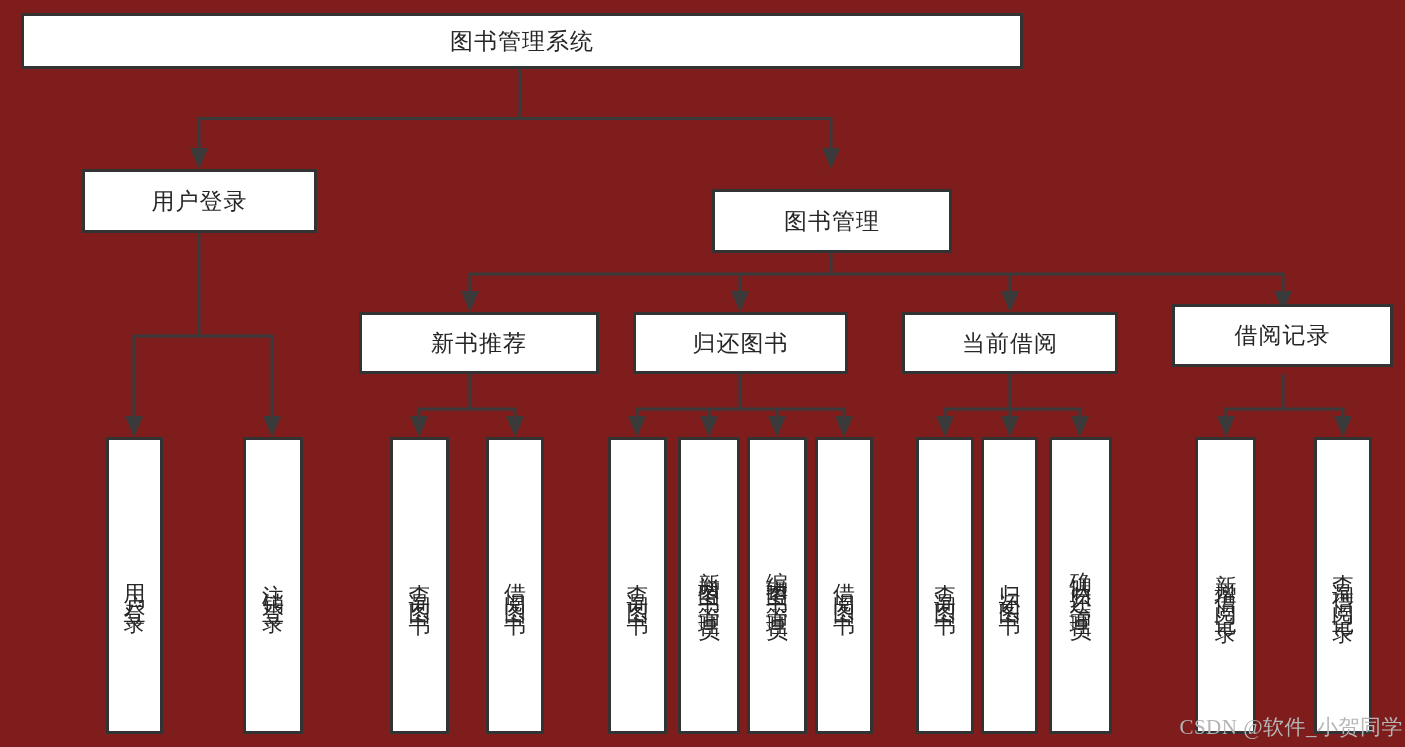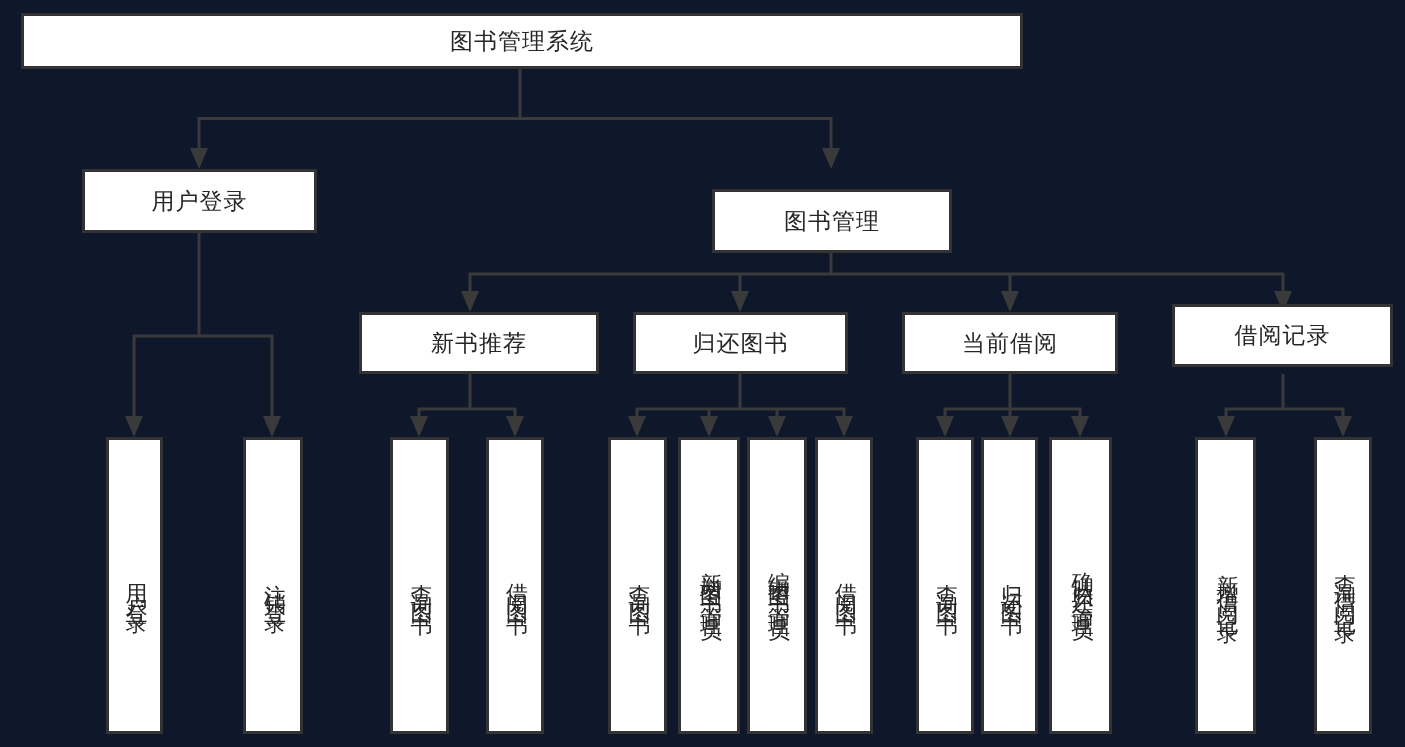--- a/index.html
+++ b/index.html
@@ -1,21 +1,21 @@
 <!DOCTYPE html>
 <html><head>
 <meta charset="utf-8">
 <style>
   html, body { margin: 0; padding: 0; background: #ffffff; }
   .stage {
     position: relative;
     width: 1405px;
     height: 747px;
-    background: #0f172a;
-    font-family: Liberation Mono, monospace;
+    background: #7f1d1d;
+    font-family: Liberation Serif, serif;
     overflow: hidden;
   }
   .connectors { position: absolute; left: 0; top: 0; }
   .node {
     position: absolute;
     box-sizing: border-box;
     border: 3px solid #333333;
     background: #ffffff;
     display: flex;
     align-items: center;
@@ -167,14 +167,15 @@
     <span class="tight">确认归还（管理员）</span>
   </div>
 
   <div class="node v" style="left:1195px; top:437px; width:61px; height:297px;">
     <span>新增借阅记录</span>
   </div>
   <div class="node v" style="left:1314px; top:437px; width:58px; height:297px;">
     <span>查询借阅记录</span>
   </div>
 
+  <div class="watermark">CSDN @软件_小贺同学</div>
 
 </div>
 
 </body></html>

